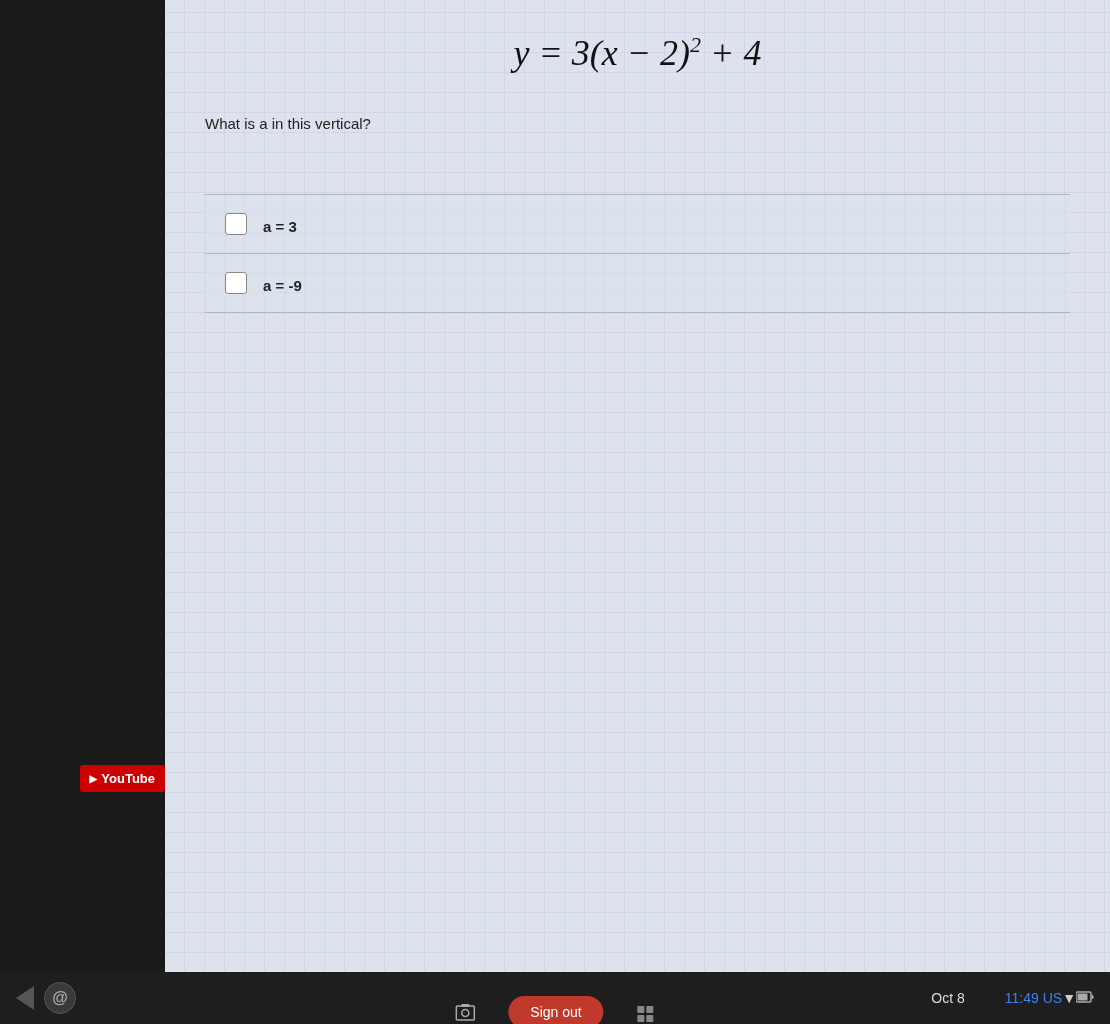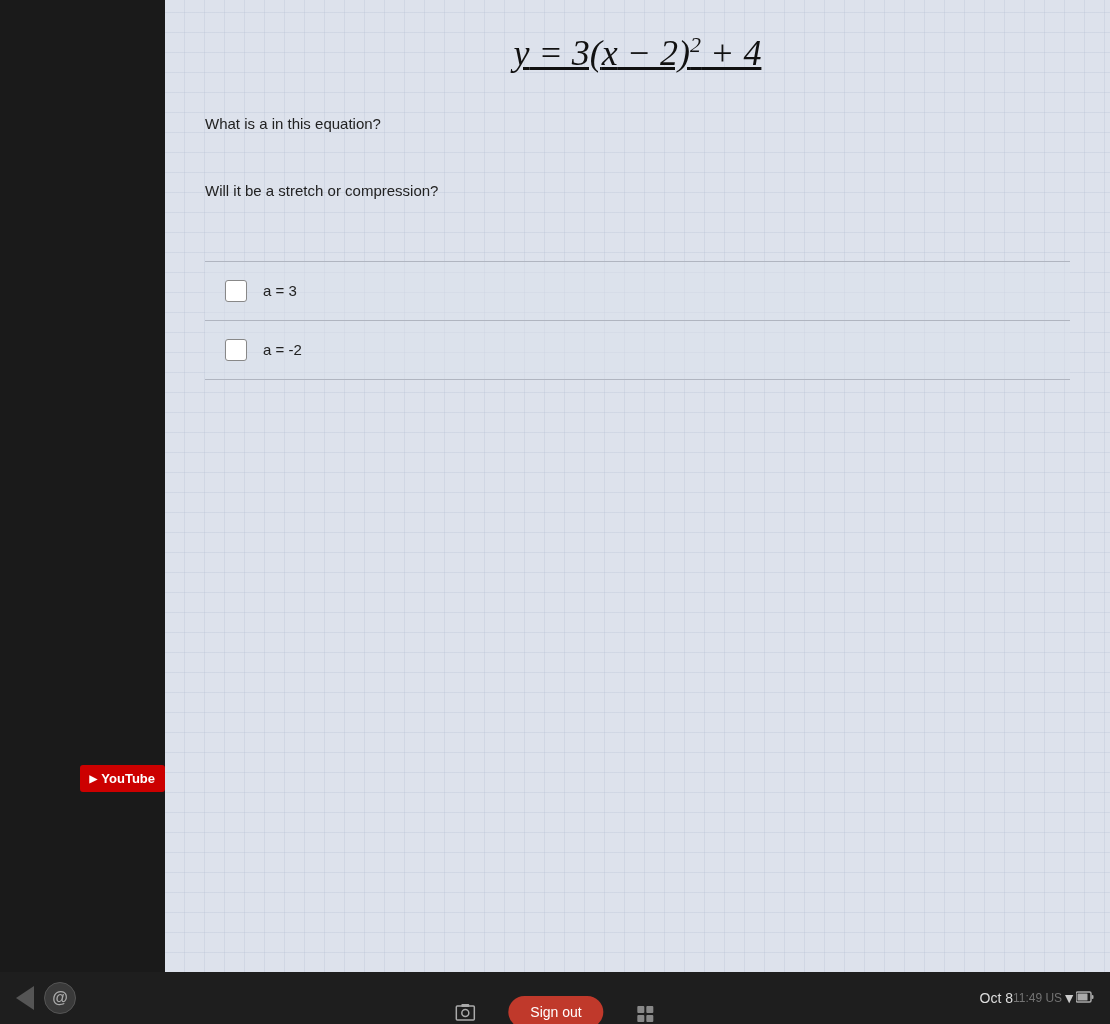--- a/index.html
+++ b/index.html
@@ -70,21 +70,20 @@
       text-align: center;
       margin-bottom: 30px;
     }
 
     .formula {
       font-size: 36px;
       font-family: 'Georgia', 'Times New Roman', serif;
       color: #111;
       font-style: italic;
       line-height: 1.3;
-      text-decoration: underline;
     }
 
     .formula sup {
       font-size: 22px;
     }
 
     
     .question {
       font-size: 15px;
       color: #222;
@@ -96,25 +95,26 @@
       margin-bottom: 30px;
     }
 
     
     .choices-container {
       margin-top: 20px;
     }
 
     .choice-row {
       display: flex;
-      align-items: center;
+      align-items: flex-end;
       padding: 18px 20px;
       border-top: 1px solid #b0b5c0;
       background: rgba(220,225,235,0.5);
       gap: 16px;
+      font-weight: bold;
     }
 
     .choice-row:last-child {
       border-bottom: 1px solid #b0b5c0;
     }
 
     .choice-checkbox {
       width: 22px;
       height: 22px;
       border: 1.5px solid #888;
@@ -214,23 +214,24 @@
       cursor: pointer;
     }
 
     .taskbar-date {
       color: #ddd;
       font-size: 14px;
       white-space: nowrap;
     }
 
     .taskbar-time {
-      color: #737373;
-      font-size: 12px;
+      color: #3b82f6;
+      font-size: 14px;
       white-space: nowrap;
+      margin-left: 40px;
     }
 
     .taskbar-wifi {
       color: #ccc;
       font-size: 14px;
     }
 
     .taskbar-battery {
       color: #ccc;
       font-size: 14px;
@@ -257,37 +258,34 @@
 
   <div class="main-content">
 
     <div class="formula-area">
       <div class="formula">
         <span><span style="font-style:italic">y</span> = 3(<span style="font-style:italic">x</span> − 2)<sup>2</sup> + 4</span>
       </div>
     </div>
 
     <div class="question-block">
-      <div class="question">What is a in this equation?</div>
-    </div>
-
-    <div class="question-block">
-      <div class="question">Will it be a stretch or compression?</div>
-    </div>
+      <div class="question">What is a in this vertical?</div>
+    </div>
+
 
     <div class="choices-container">
 
       <div class="choice-row">
         <div class="choice-checkbox"></div>
         <span class="choice-label">a = 3</span>
       </div>
 
       <div class="choice-row">
         <div class="choice-checkbox"></div>
-        <span class="choice-label">a = -2</span>
+        <span class="choice-label">a = -9</span>
       </div>
 
 
 
     </div>
 
   </div>
 </div>
 
 <div class="taskbar">

